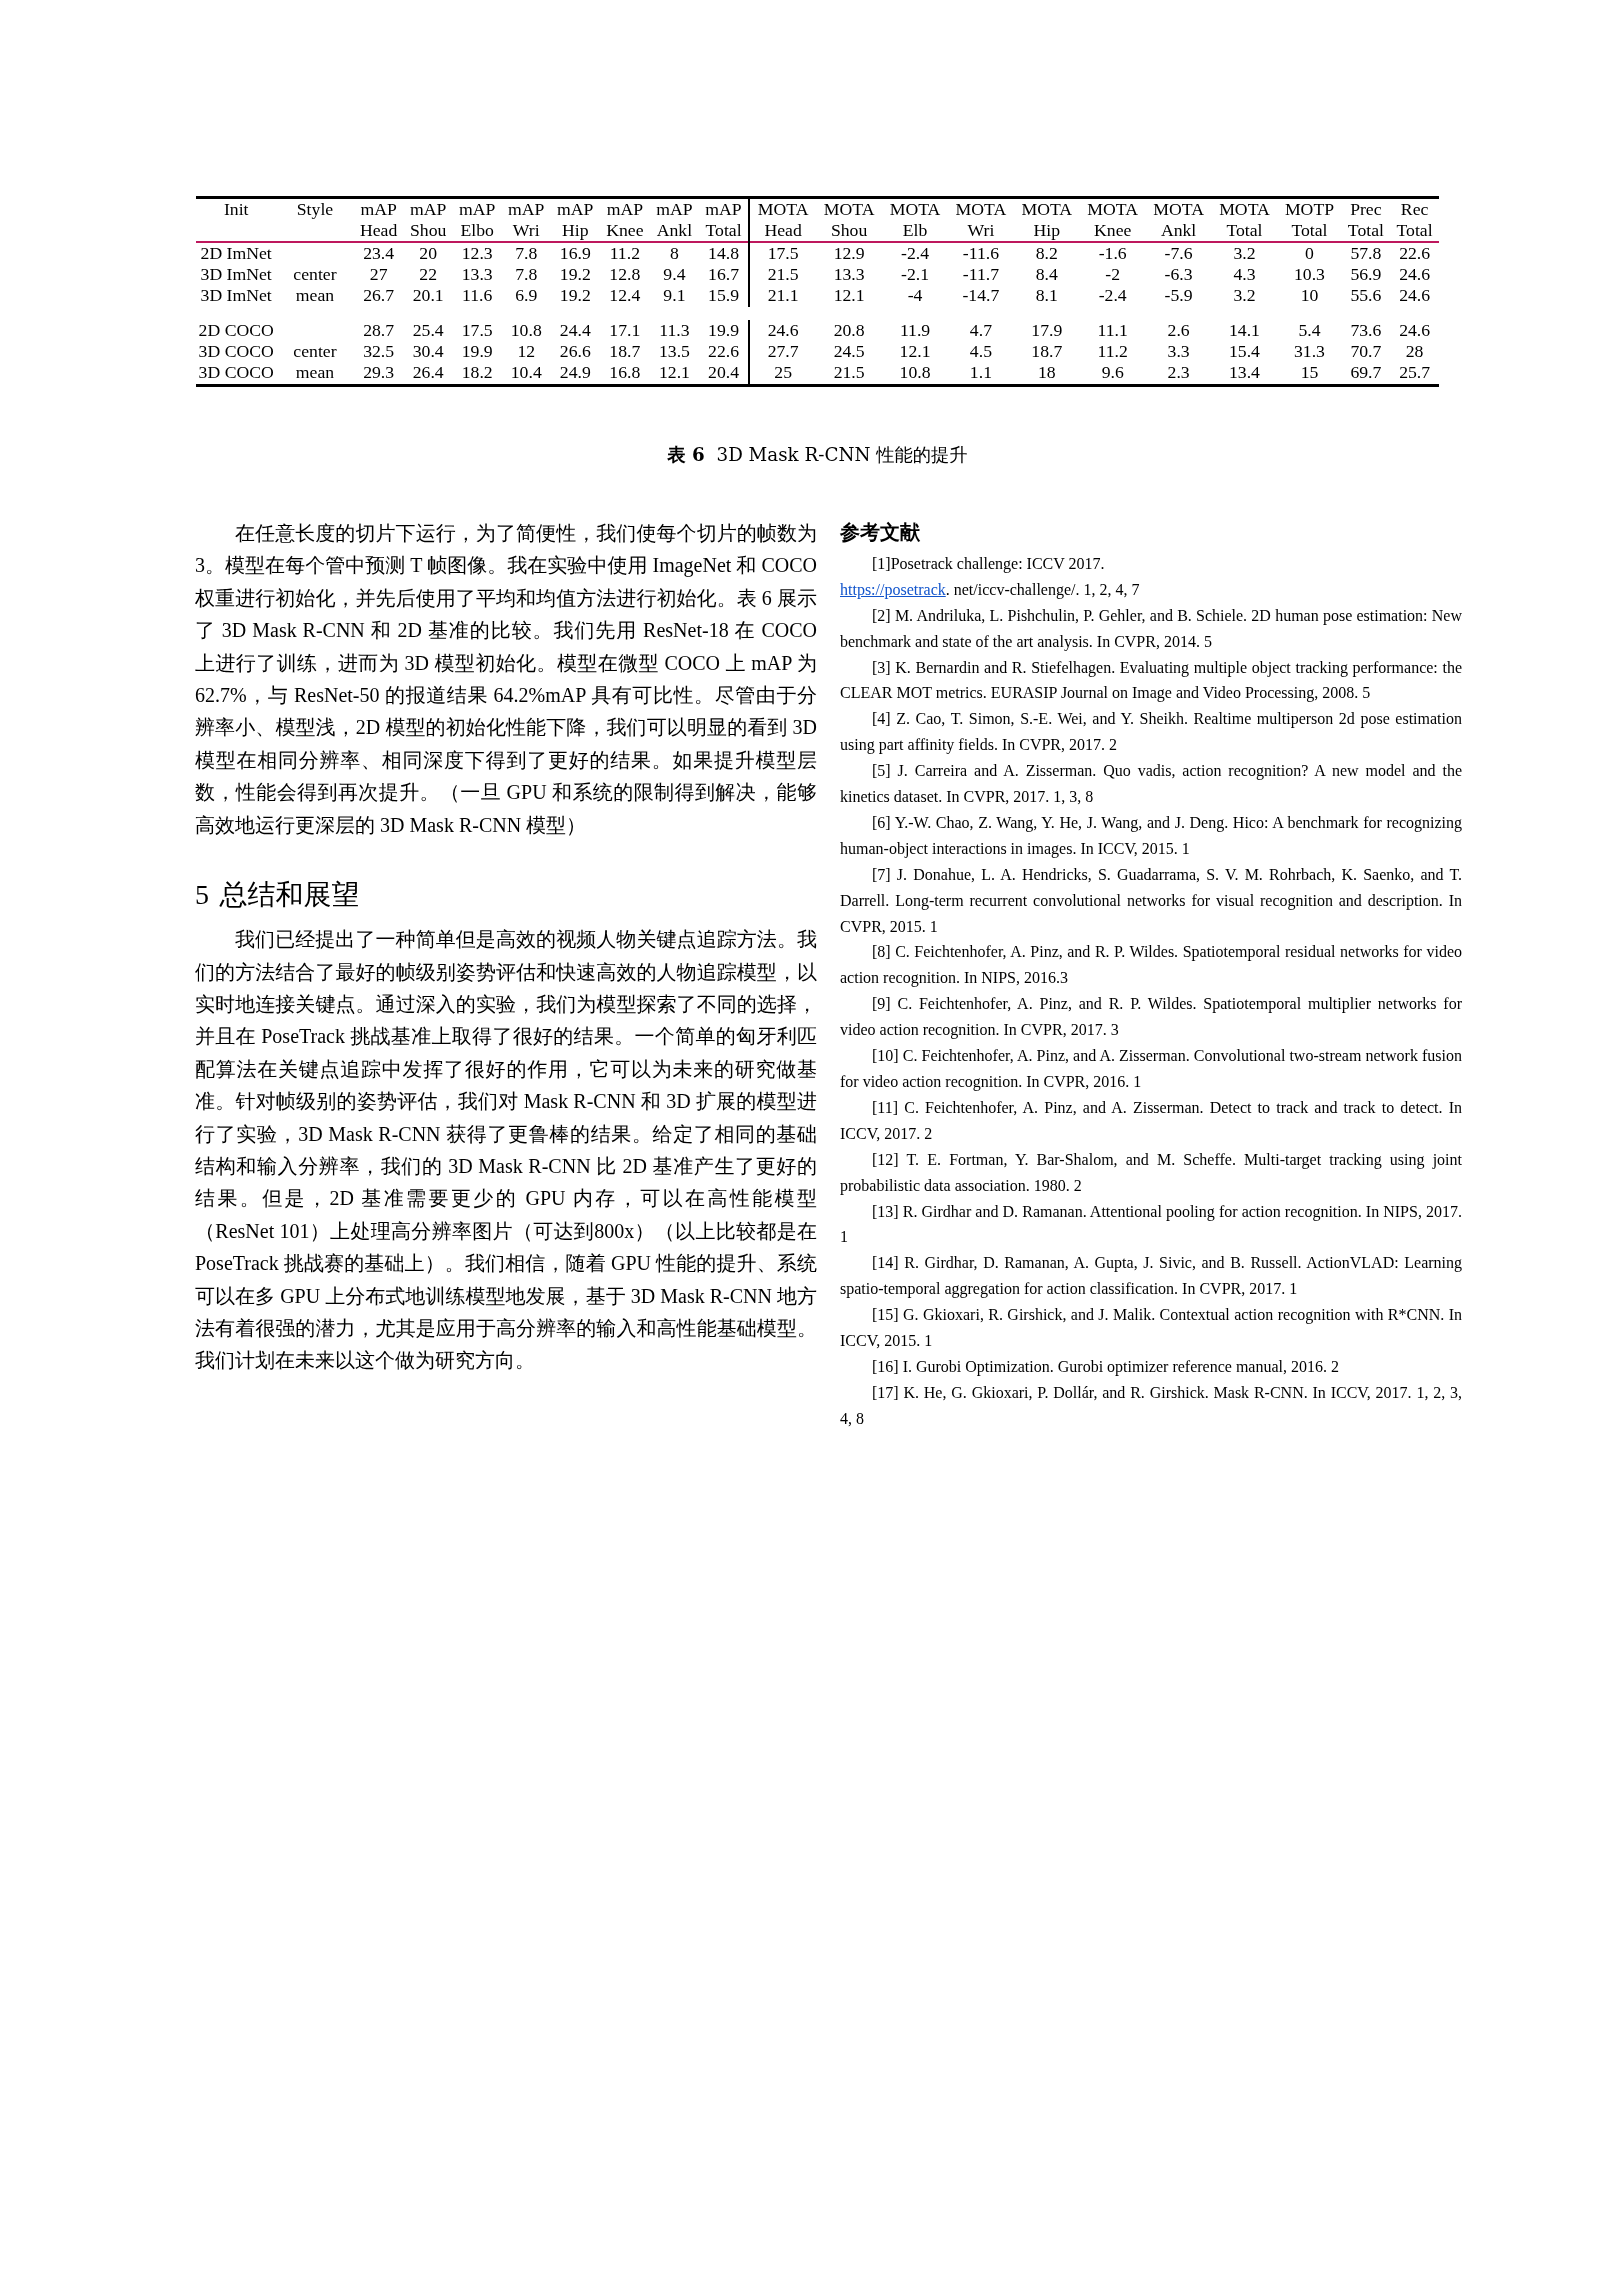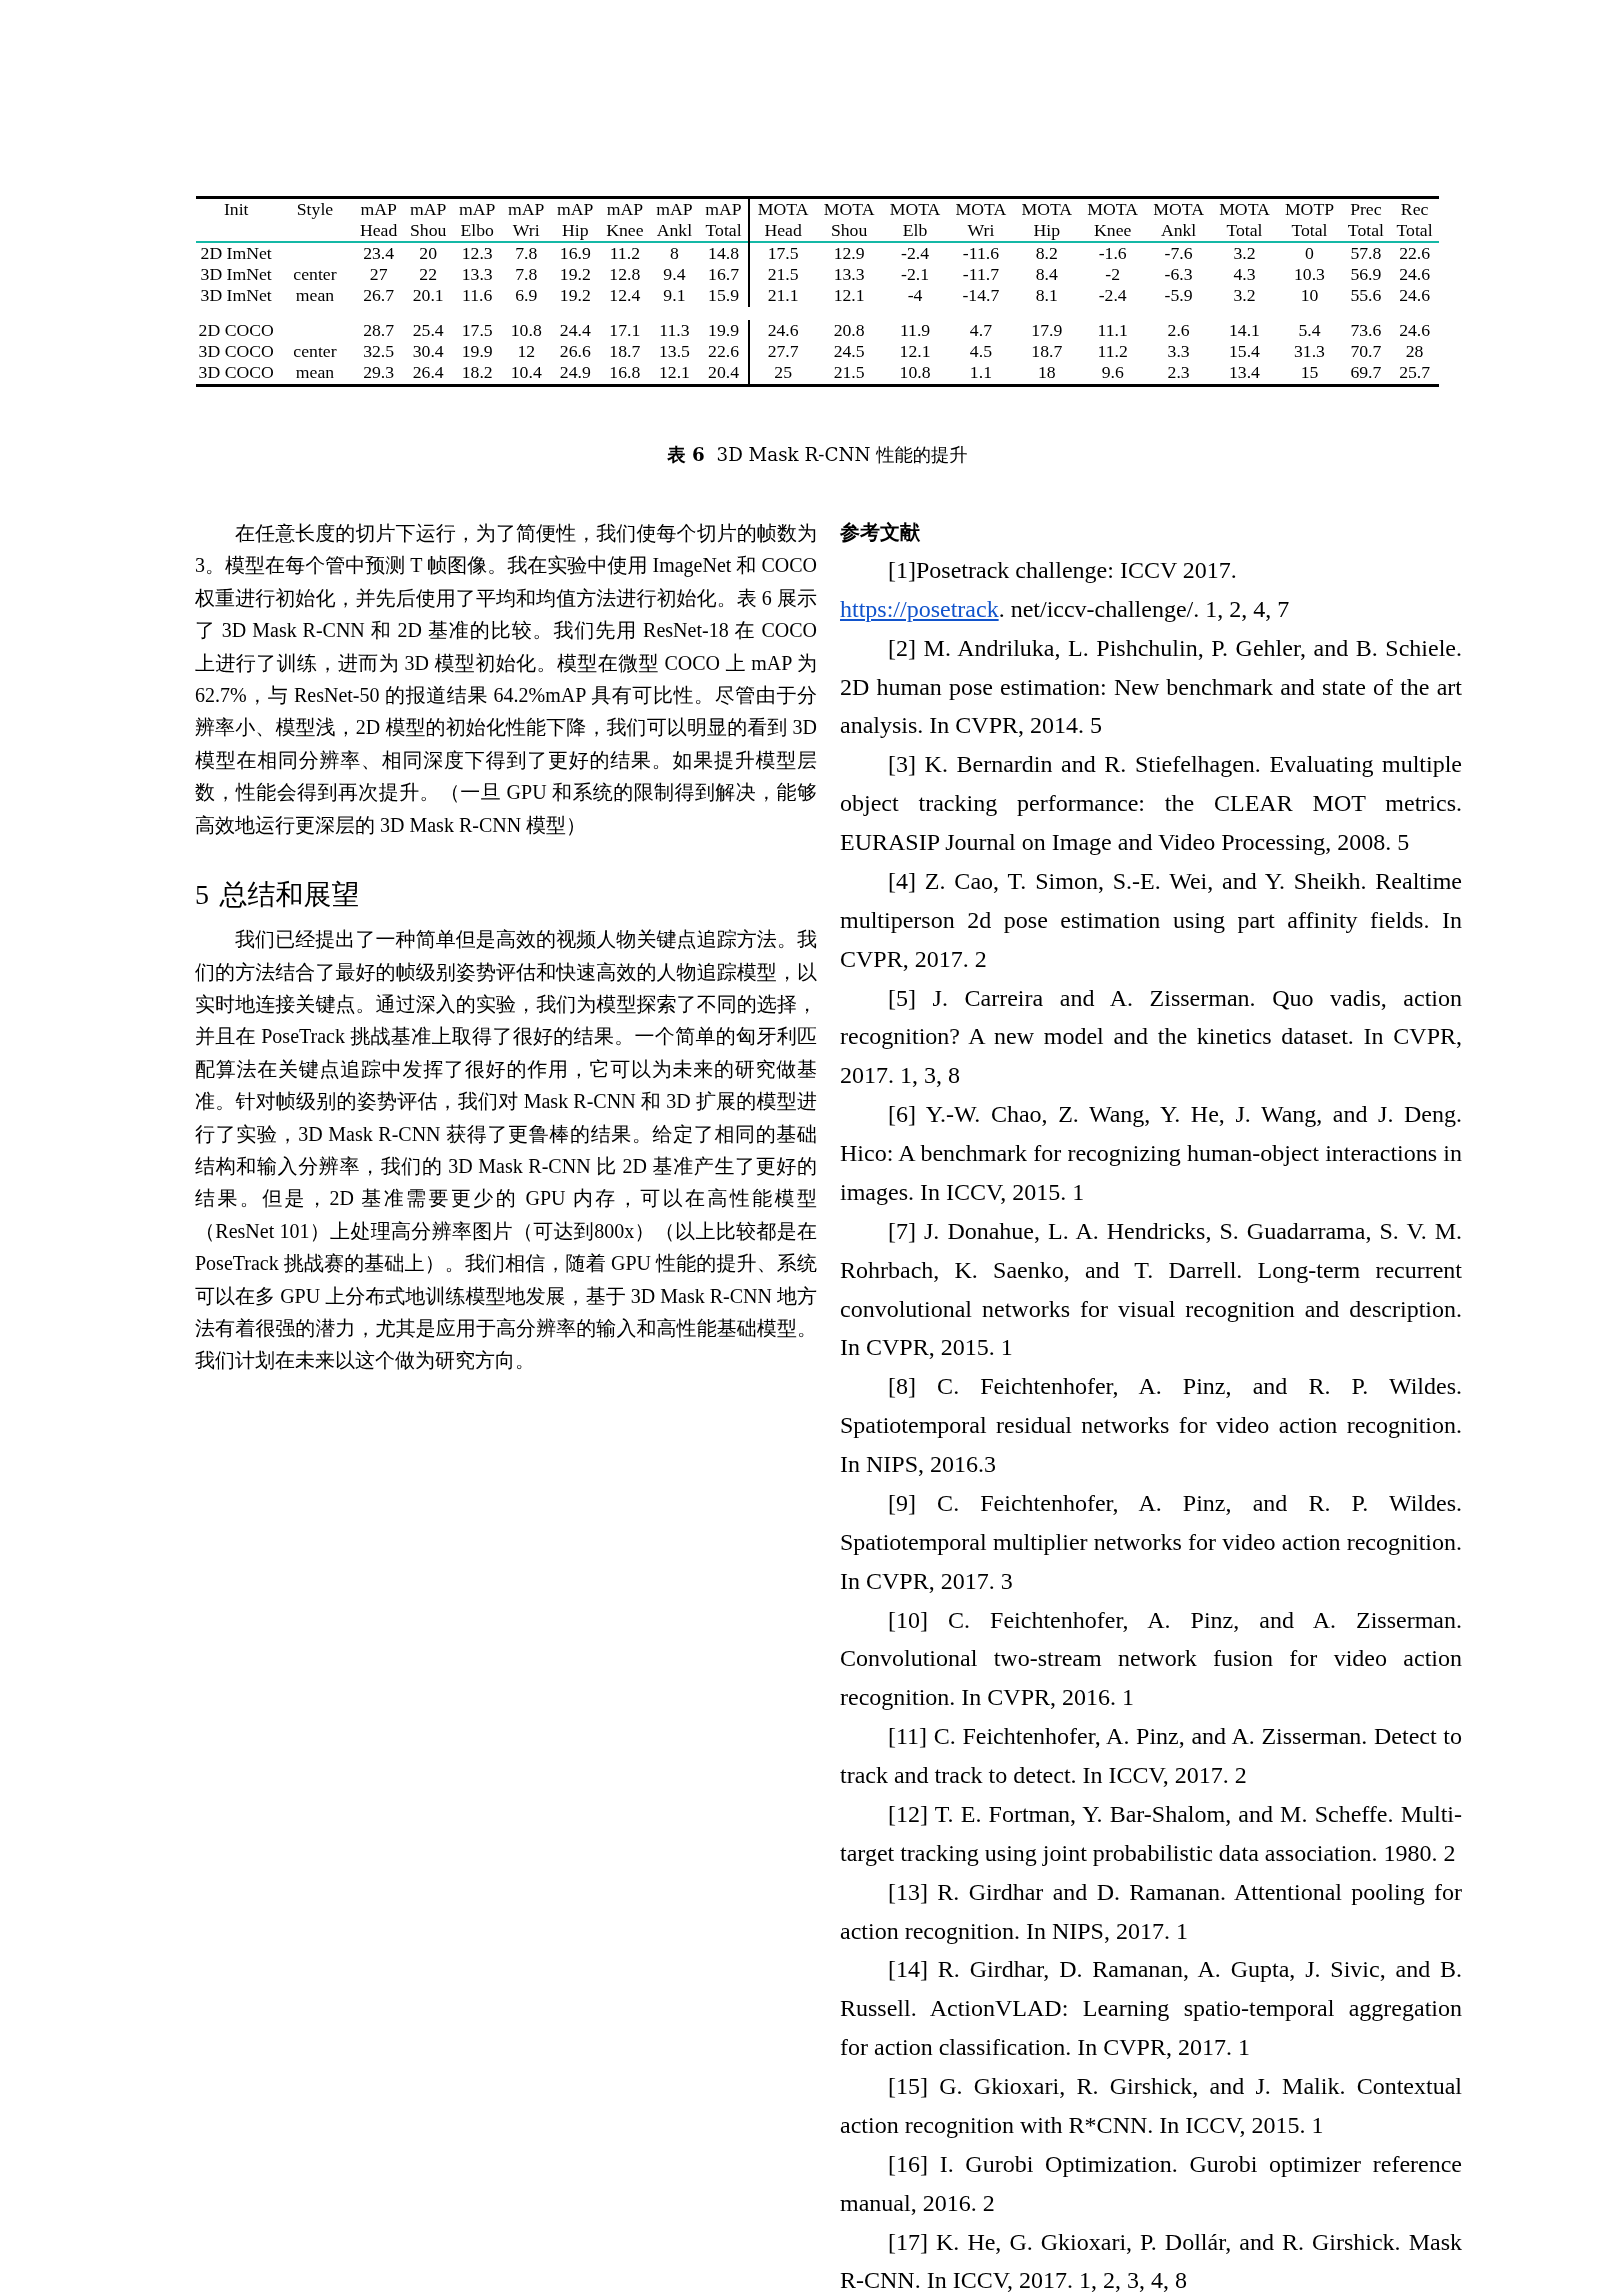--- a/index.html
+++ b/index.html
@@ -40,21 +40,21 @@
   table.results th, table.results td {
     padding: 0.7px 2.6px;
     text-align: center;
     white-space: nowrap;
     font-weight: normal;
   }
   table.results thead th {
     vertical-align: bottom;
   }
   .rule-top   { border-top: 3.3px solid #000; }
-  .rule-mid   { border-top: 2px solid #14b8a6; }
+  .rule-mid   { border-top: 2px solid #be185d; }
   .rule-bot   { border-top: 3.3px solid #000; }
   .hdr-row td, .hdr-row th { padding-bottom: 0; }
   .sub-row td, .sub-row th { padding-top: 0; padding-bottom: 5.2px; }
   td.col-init { text-align: left; padding-left: 3.9px; width: 72px;}
   td.col-style { text-align: left; width: 72px; }
   th.col-init { text-align: center; width: 72px;}
   th.col-style { text-align: center; width: 72px; }
   .sepl { border-left: 2px solid #000; }
   .bld  { font-weight: bold; }
   .spacer-row td { height: 11.8px; padding: 0; }
@@ -99,21 +99,21 @@
   }
   h2.section .num { margin-right: 10.5px; }
 
   .ref-head {
     font-size: 20px;
     font-weight: bold;
     margin: 0 0 3.9px 0;
     line-height: 1.5;
   }
   .ref-item {
-    font-size: 24px;
+    font-size: 16px;
     line-height: 1.62;
     text-indent: 2em;
     text-align: justify;
     text-align-last: left;
     margin: 0;
   }
   .link {
     color: #1154cc;
   }
 </style>

